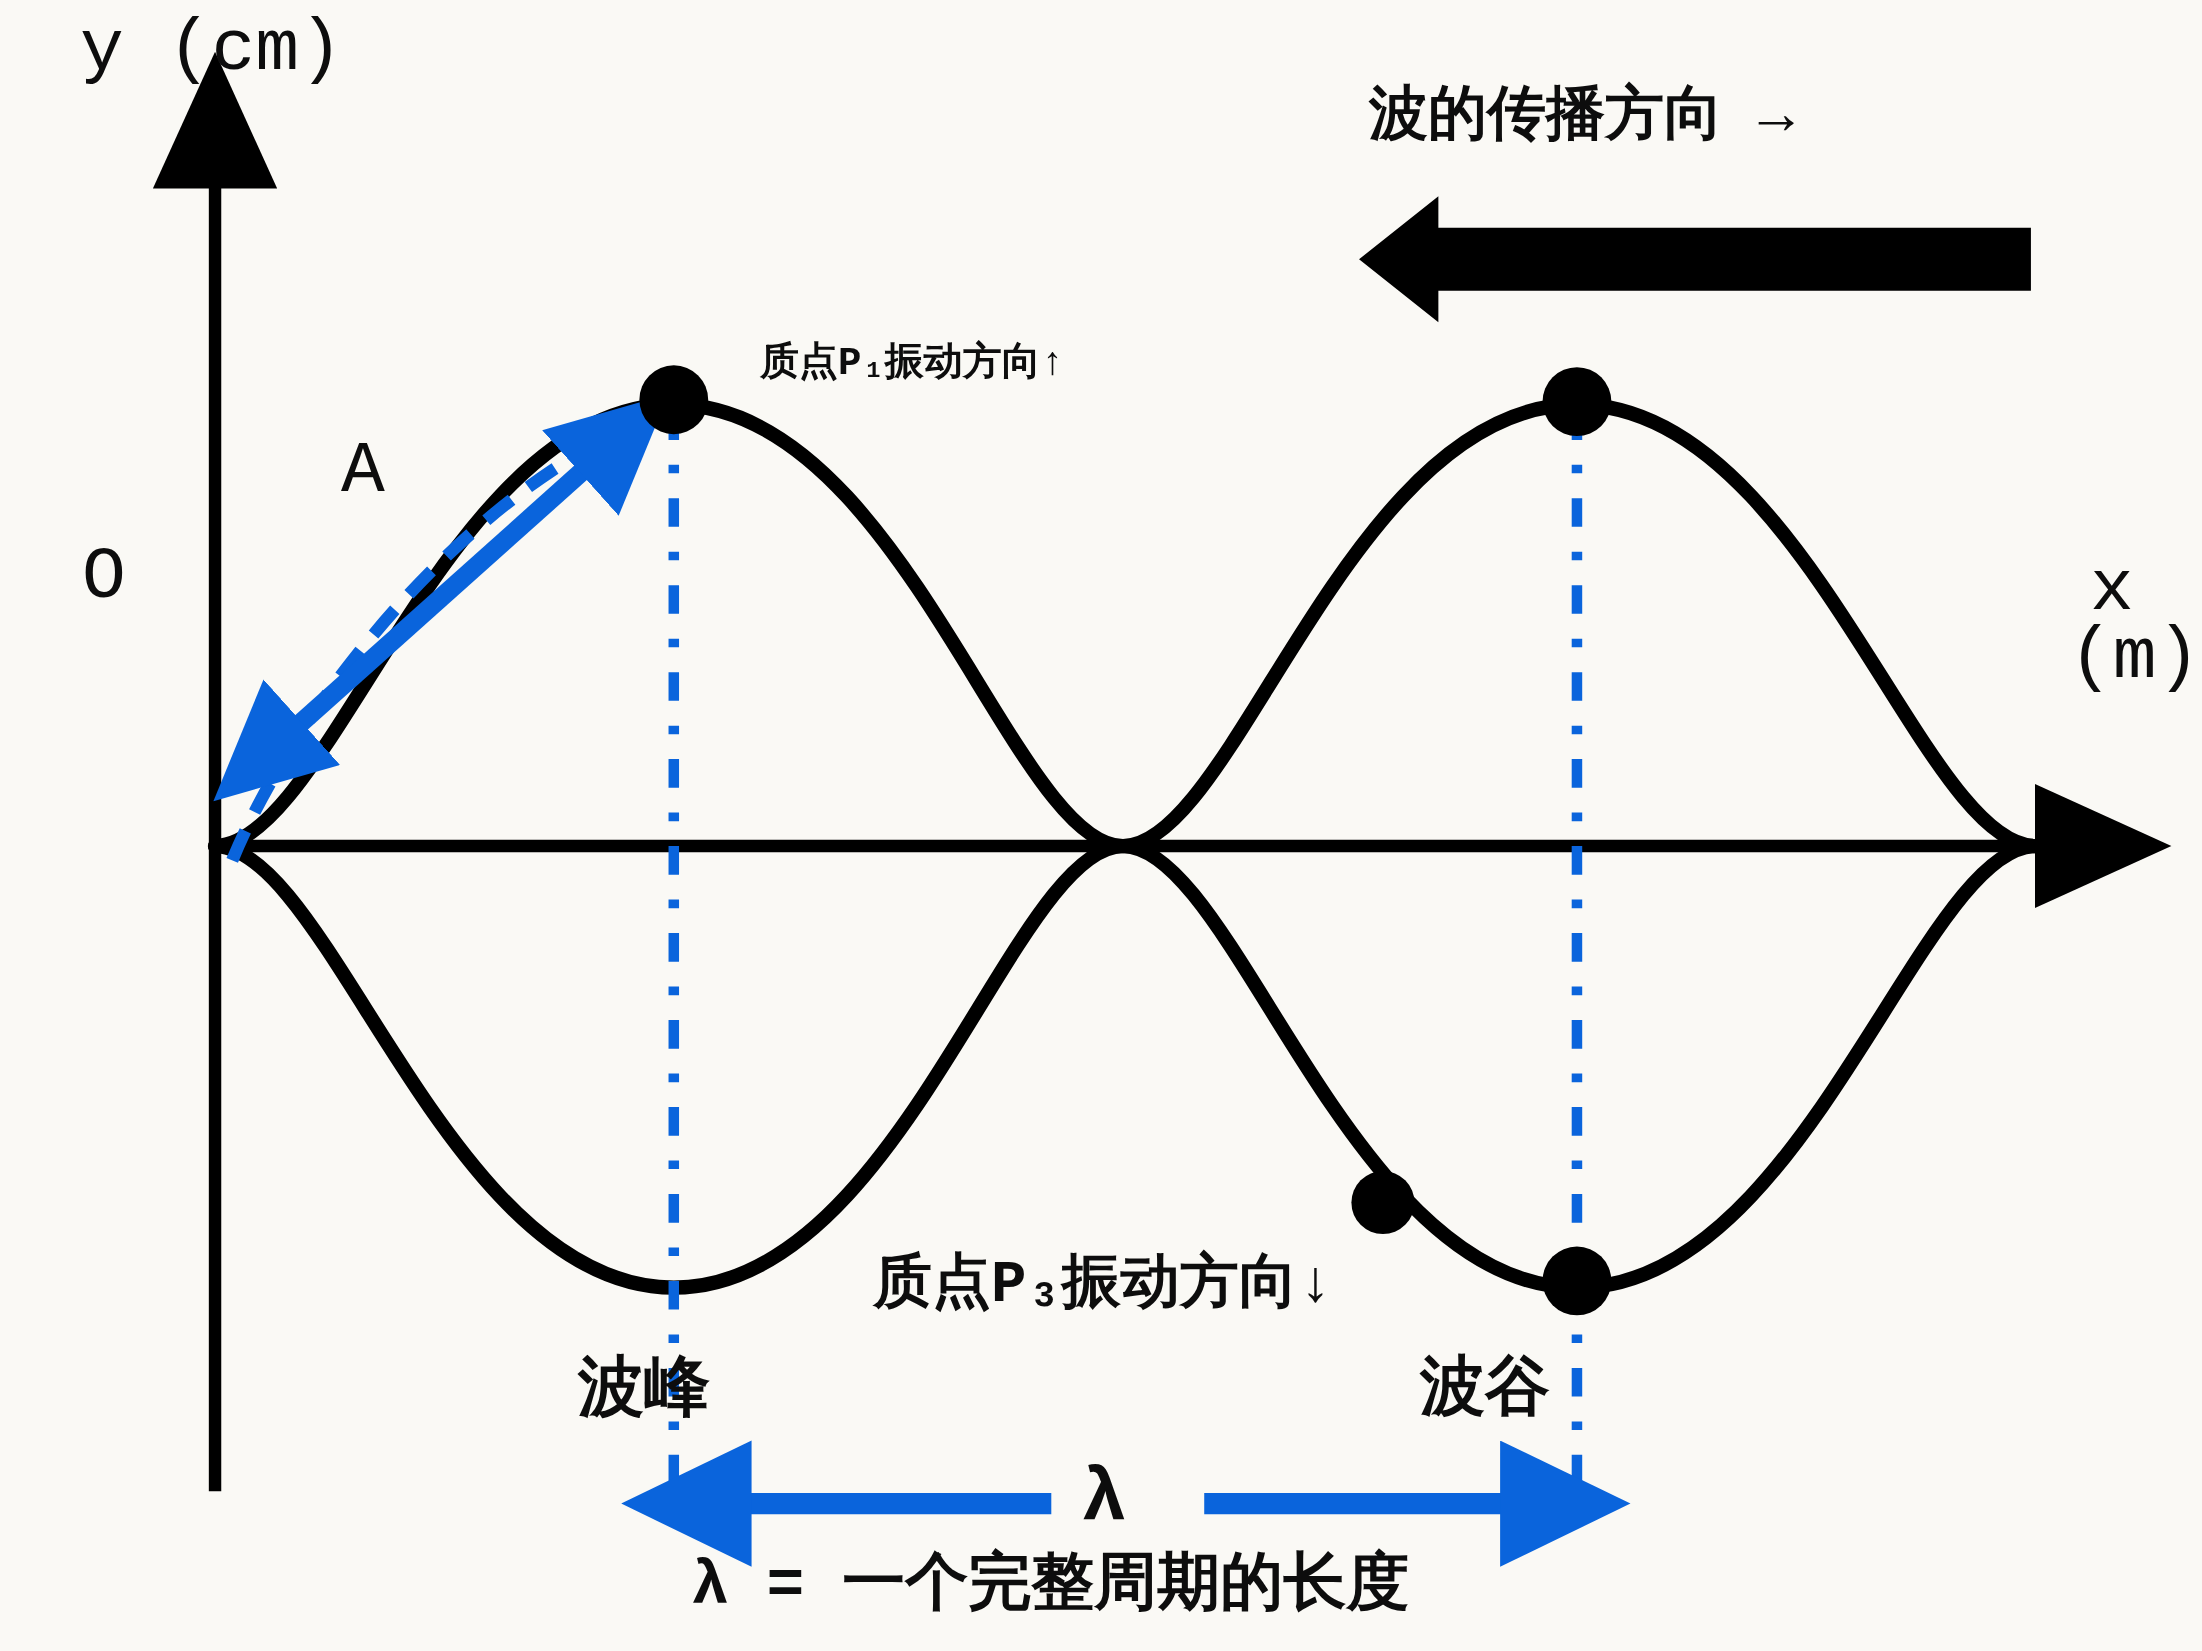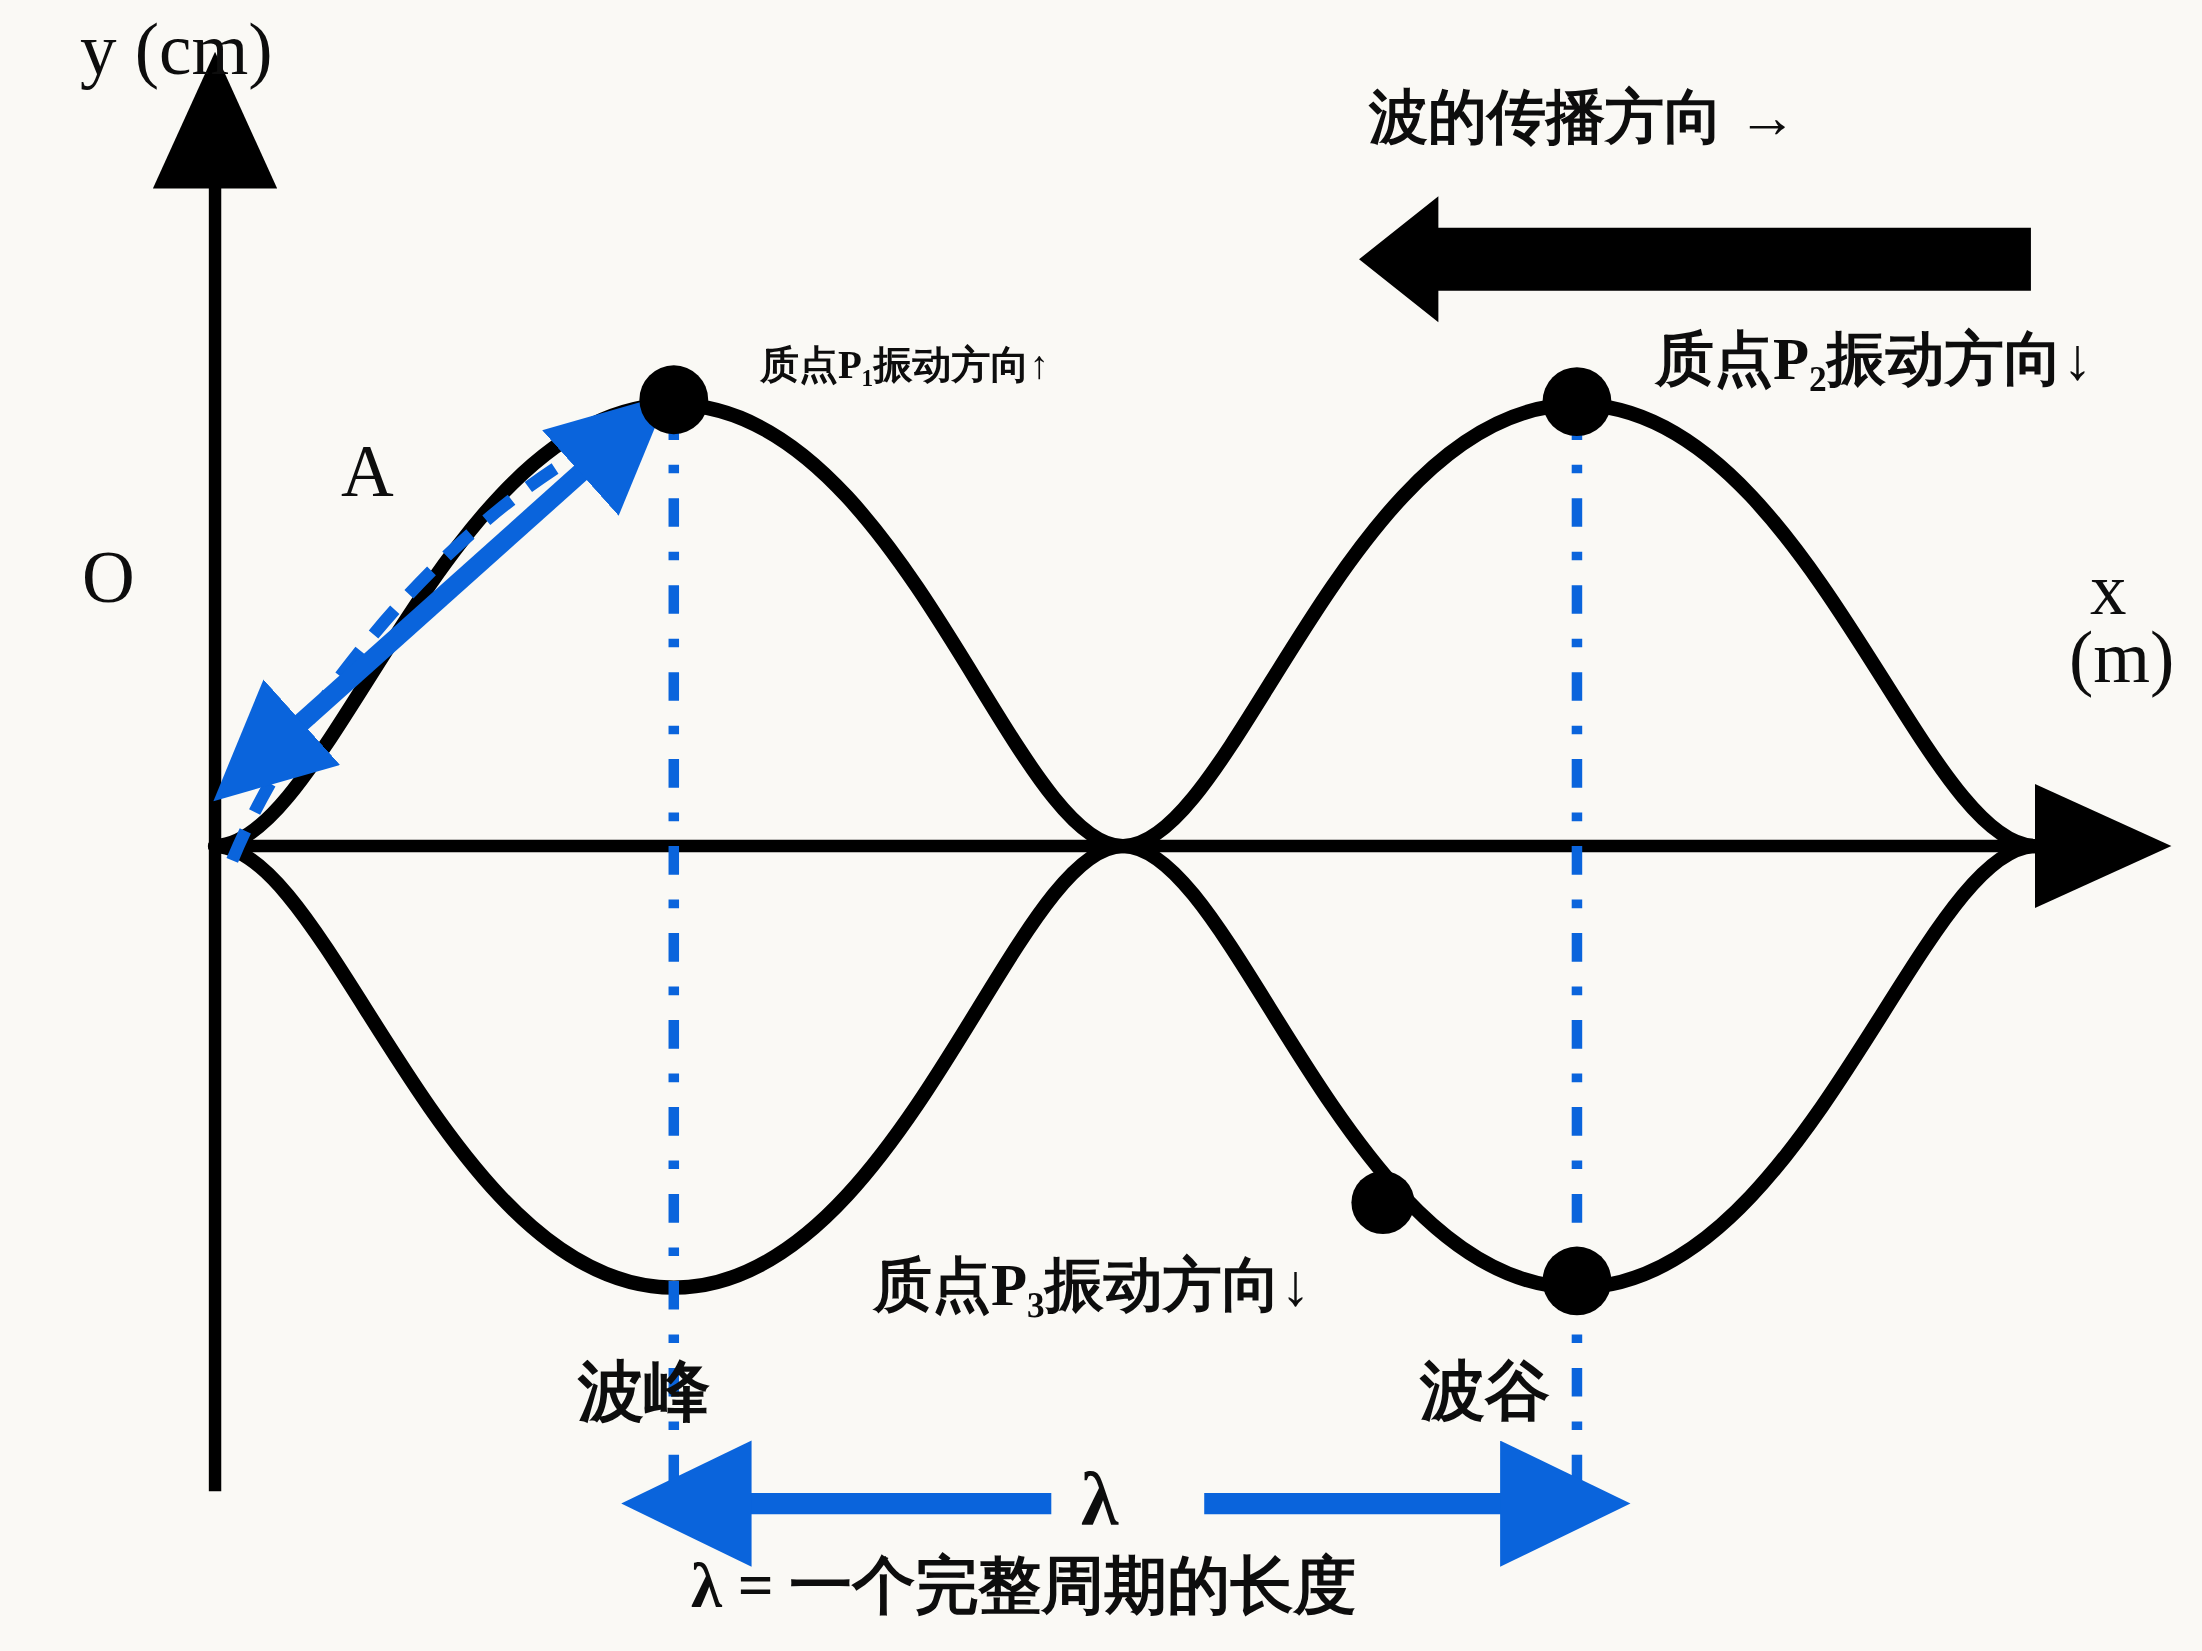--- a/index.html
+++ b/index.html
@@ -6,21 +6,21 @@
     margin: 0;
     padding: 0;
     background: #ffffff;
   }
   #stage {
     position: relative;
     width: 2202px;
     height: 1652px;
     background: #faf9f5;
     overflow: hidden;
-    font-family: Liberation Serif, serif;
+    font-family: Liberation Mono, monospace;
     color: #111111;
   }
   .lbl {
     position: absolute;
     white-space: nowrap;
     line-height: 1;
     color: #0d0d0d;
     font-weight: 500;
   }
   #axis-y-label { left: 80px;  top: 13.4px;  font-size: 73px; }
@@ -109,21 +109,20 @@
   </svg>
 
   <div class="lbl" id="axis-y-label">y (cm)</div>
   <div class="lbl" id="axis-x-label">x</div>
   <div class="lbl" id="axis-x-unit">(m)</div>
   <div class="lbl" id="origin-label">O</div>
 
   <div class="lbl" id="prop-label">波的传播方向 →</div>
   <div class="lbl" id="amp-label">A</div>
   <div class="lbl" id="p1-label">质点P₁振动方向↑</div>
-  <div class="lbl" id="p2-label">质点P₂振动方向↓</div>
   <div class="lbl" id="p3-label">质点P₃振动方向↓</div>
   <div class="lbl" id="crest-label">波峰</div>
   <div class="lbl" id="trough-label">波谷</div>
   <div class="lbl" id="lambda-label">λ</div>
   <div class="lbl" id="lambda-defn">λ = 一个完整周期的长度</div>
 
 </div>
 
 
 </body></html>

